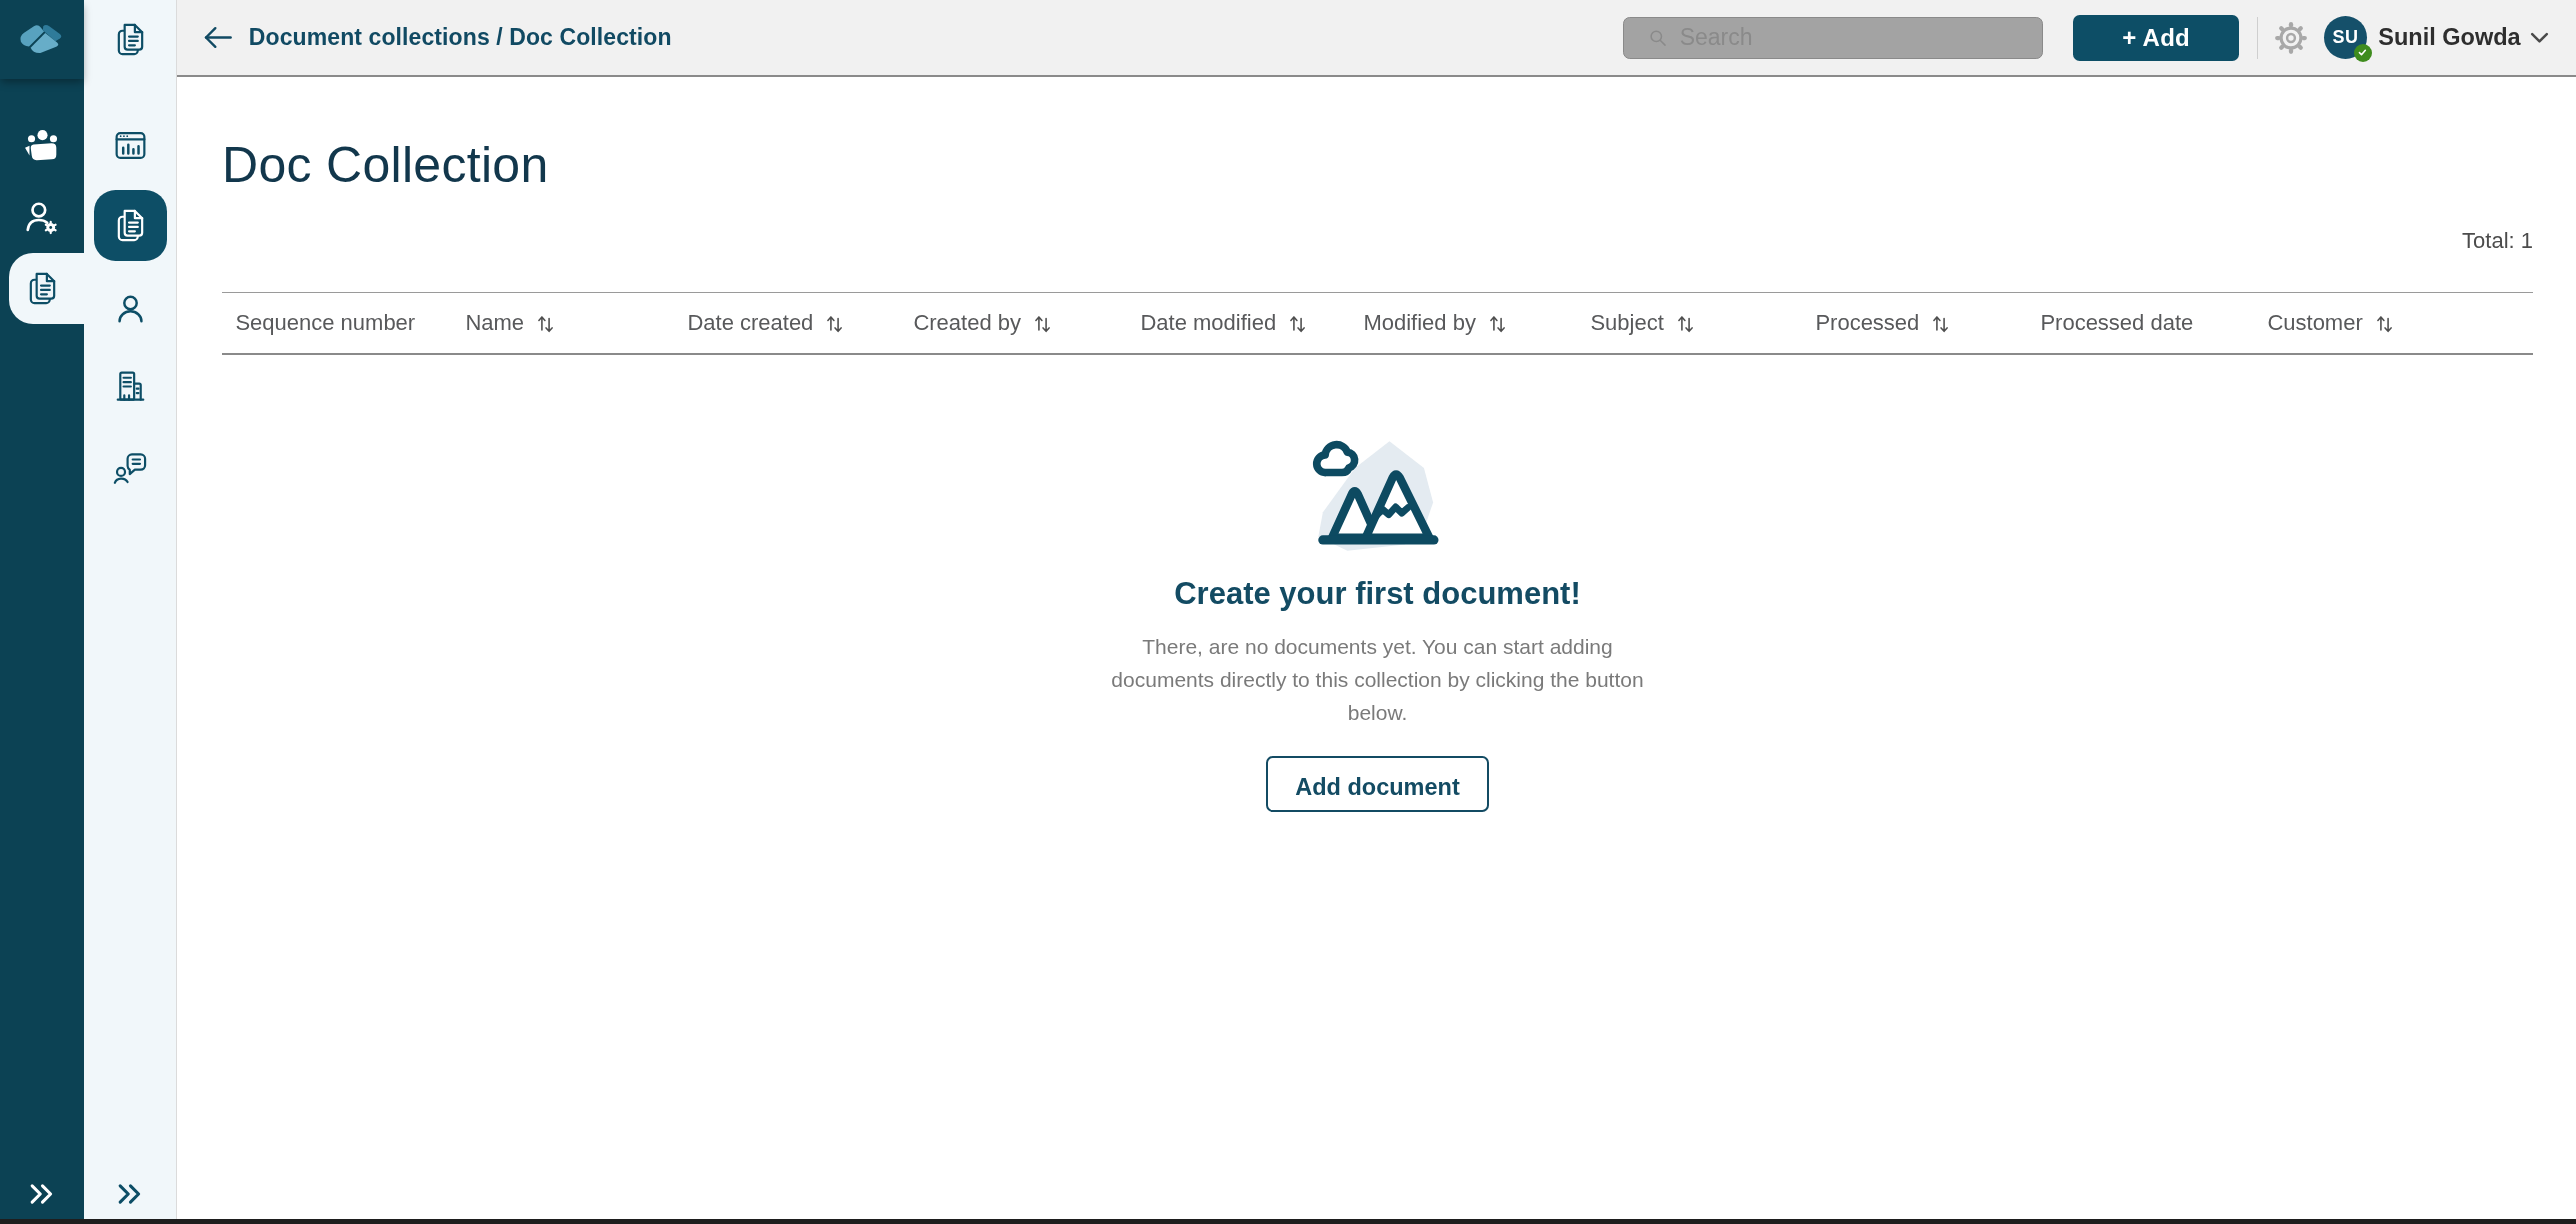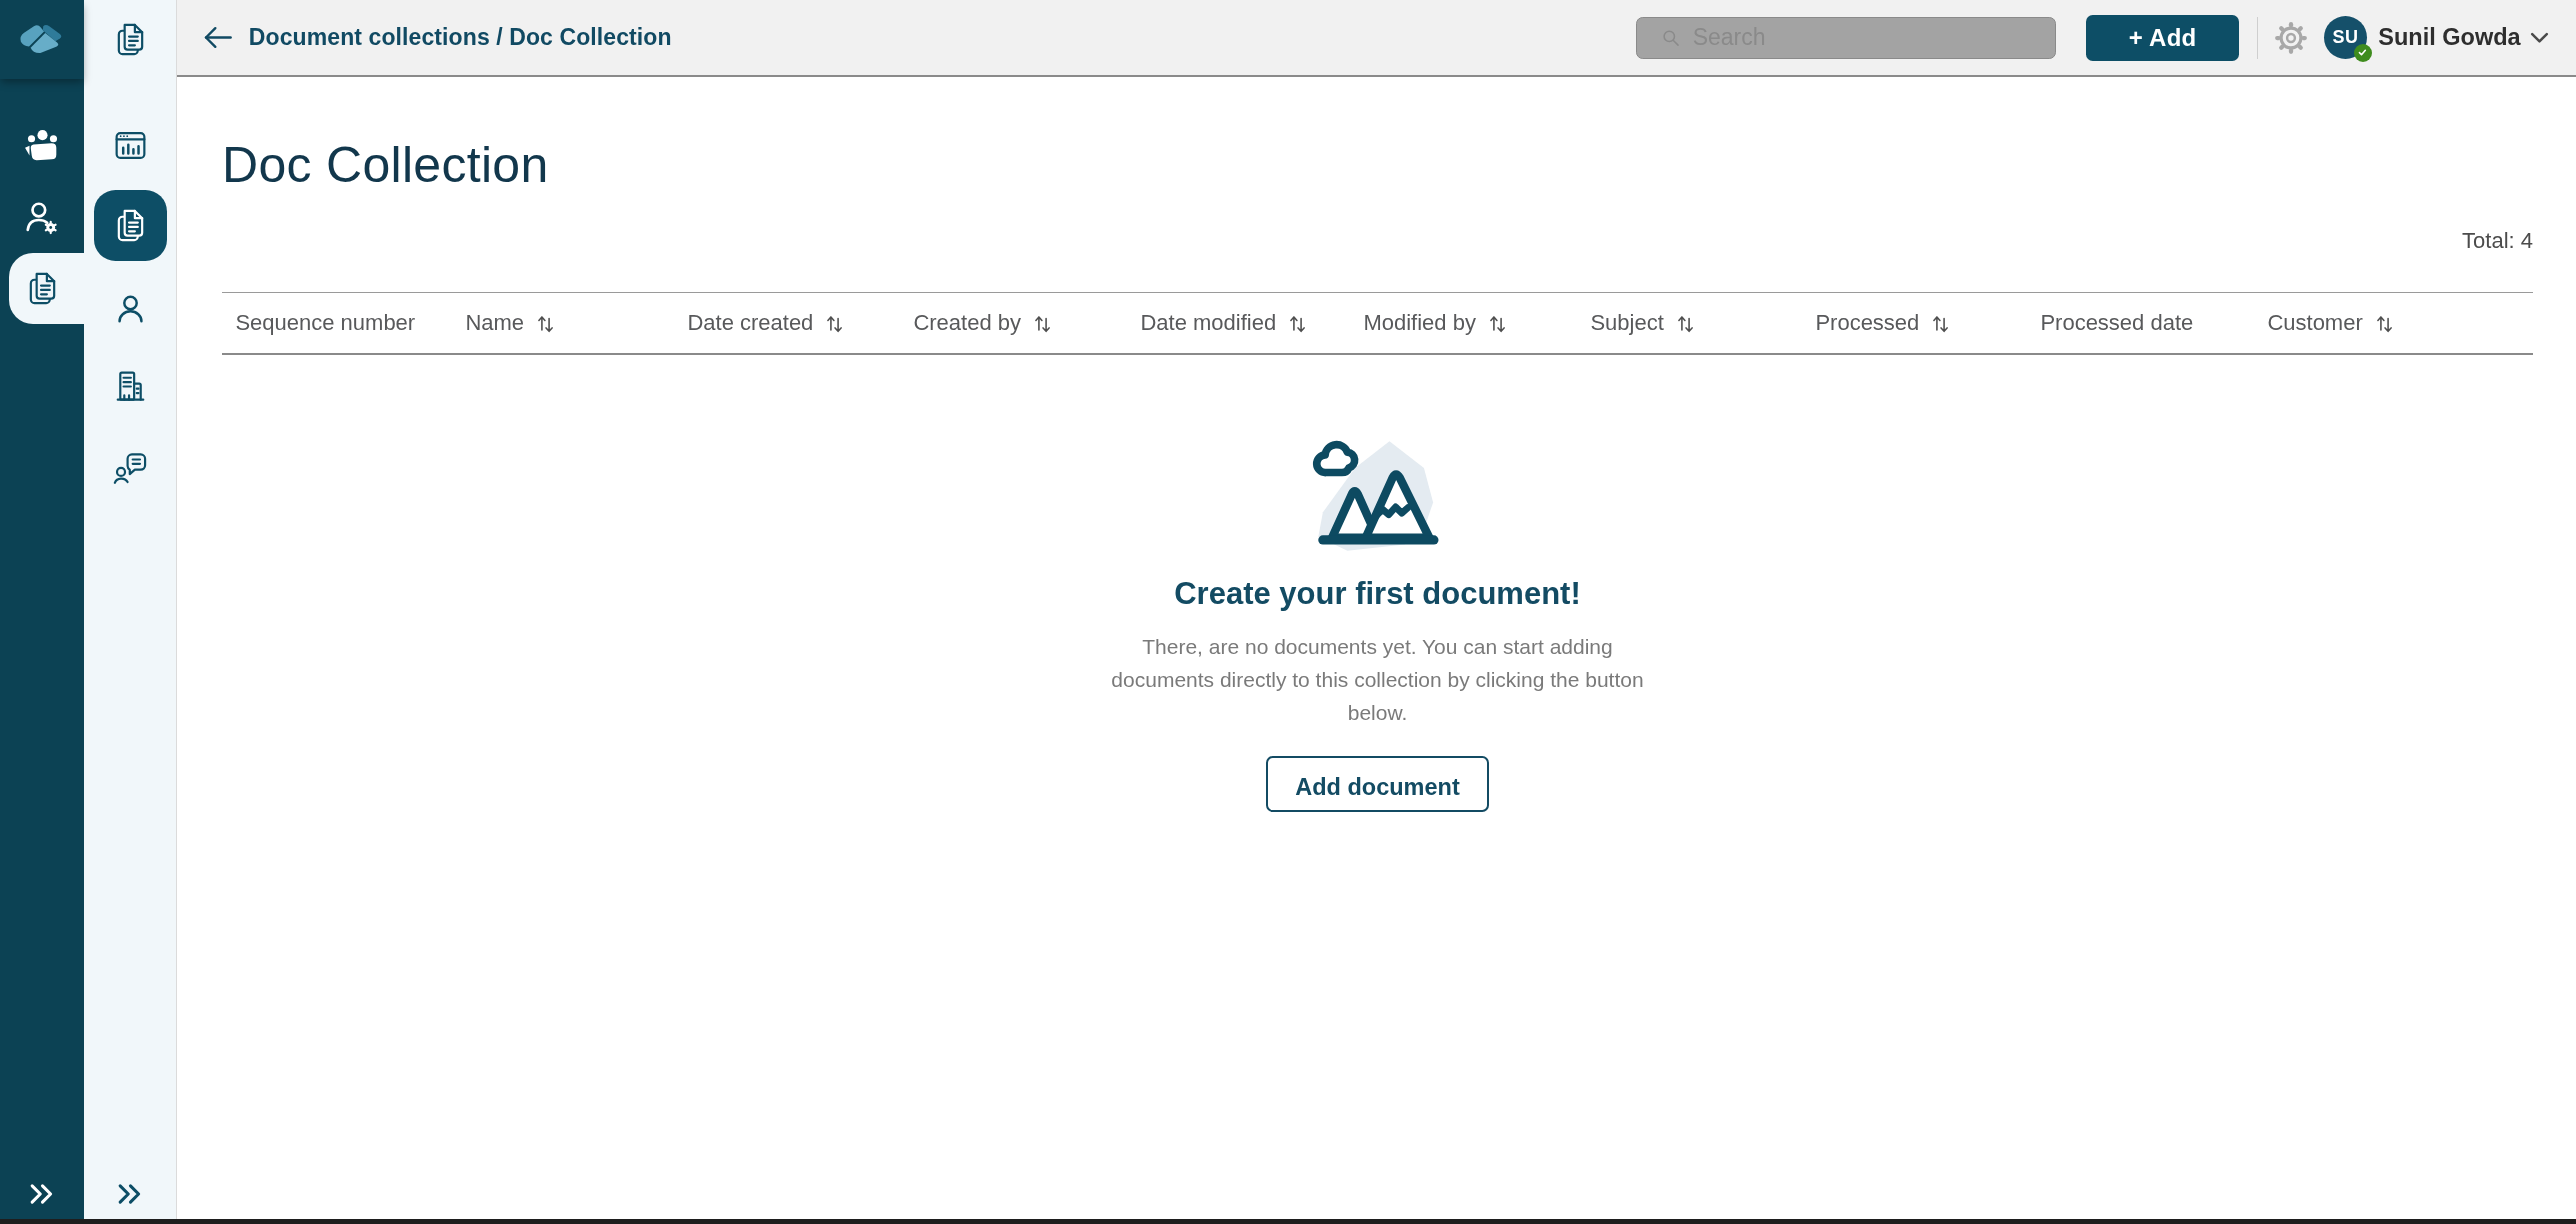--- a/index.html
+++ b/index.html
@@ -56,21 +56,21 @@
   .topbar{height:77px;background:var(--topbar-bg);border-bottom:2px solid var(--line-strong);
     display:flex;align-items:center;padding:0 27px 0 25px;flex-shrink:0;}
   .back-btn{display:flex;align-items:center;color:var(--accent-deep);cursor:pointer;}
   .breadcrumb{margin-left:14.8px;font-size:23px;font-weight:600;color:var(--accent-deep);letter-spacing:0.1px;}
   .topbar-spacer{flex:1;}
   .searchbox{width:420px;height:42px;background:#a3a3a3;border:1.3px solid #8a8a8a;border-radius:6.7px;
     display:flex;align-items:center;padding:0 23px;}
   .searchbox input{border:none;outline:none;background:transparent;font-size:23px;color:#444;
     font-family:"Liberation Sans",sans-serif;width:100%;margin-left:10.7px;}
   .searchbox input::placeholder{color:#8a8a8a;}
-  .add-btn{margin-left:30px;width:153px;height:46px;background:var(--accent);color:#fff;border:none;
+  .add-btn{margin-left:30px;width:166px;height:46px;background:var(--accent);color:#fff;border:none;
     border-radius:6.7px;font-size:24px;font-weight:600;font-family:"Liberation Sans",sans-serif;cursor:pointer;
     display:flex;align-items:center;justify-content:center;letter-spacing:0.3px;}
   .v-divider{width:1.3px;height:42px;background:#cfcfcf;margin:0 16px 0 17.5px;}
   .gear-wrap{color:#a8a8a8;display:flex;align-items:center;cursor:pointer;}
   .avatar-wrap{position:relative;margin-left:16px;width:43px;height:43px;flex-shrink:0;cursor:pointer;}
   .avatar{width:43px;height:43px;border-radius:50%;background:var(--avatar-bg);color:#fff;
     display:flex;align-items:center;justify-content:center;font-size:18px;font-weight:700;letter-spacing:0.3px;}
   .badge{position:absolute;right:-4.7px;bottom:-2.7px;width:18px;height:18px;border-radius:50%;background:var(--green);
     display:flex;align-items:center;justify-content:center;}
   .user-name{margin-left:11.4px;font-size:23.5px;font-weight:600;color:#2e2e2e;white-space:nowrap;}
@@ -267,21 +267,21 @@
       <div class="chev-wrap">
         <svg viewBox="0 0 26 18" width="19" height="13.4" fill="none" stroke="currentColor" stroke-width="3.4" stroke-linecap="round" stroke-linejoin="round">
           <path d="M3 4 l10 10 10-10"></path>
         </svg>
       </div>
     </div>
 
     <div class="content">
       <h1 class="page-title">Doc Collection</h1>
 
-      <div class="total-row">Total: 4</div>
+      <div class="total-row">Total: 1</div>
 
       <div class="table-header">
         <div class="th">
           <span>Sequence number</span>
         </div>
         <div class="th">
           <span>Name</span>
           <svg class="sort-ic" viewBox="0 0 26 30" width="19" height="21.5" fill="none" stroke="currentColor" stroke-width="2.2" stroke-linecap="round" stroke-linejoin="round">
               <path d="M8 25 V7 M3.8 11.8 L8 7 l4.2 4.8"></path>
               <path d="M18 9 v18 M13.8 22.2 L18 27 l4.2 -4.8"></path>

